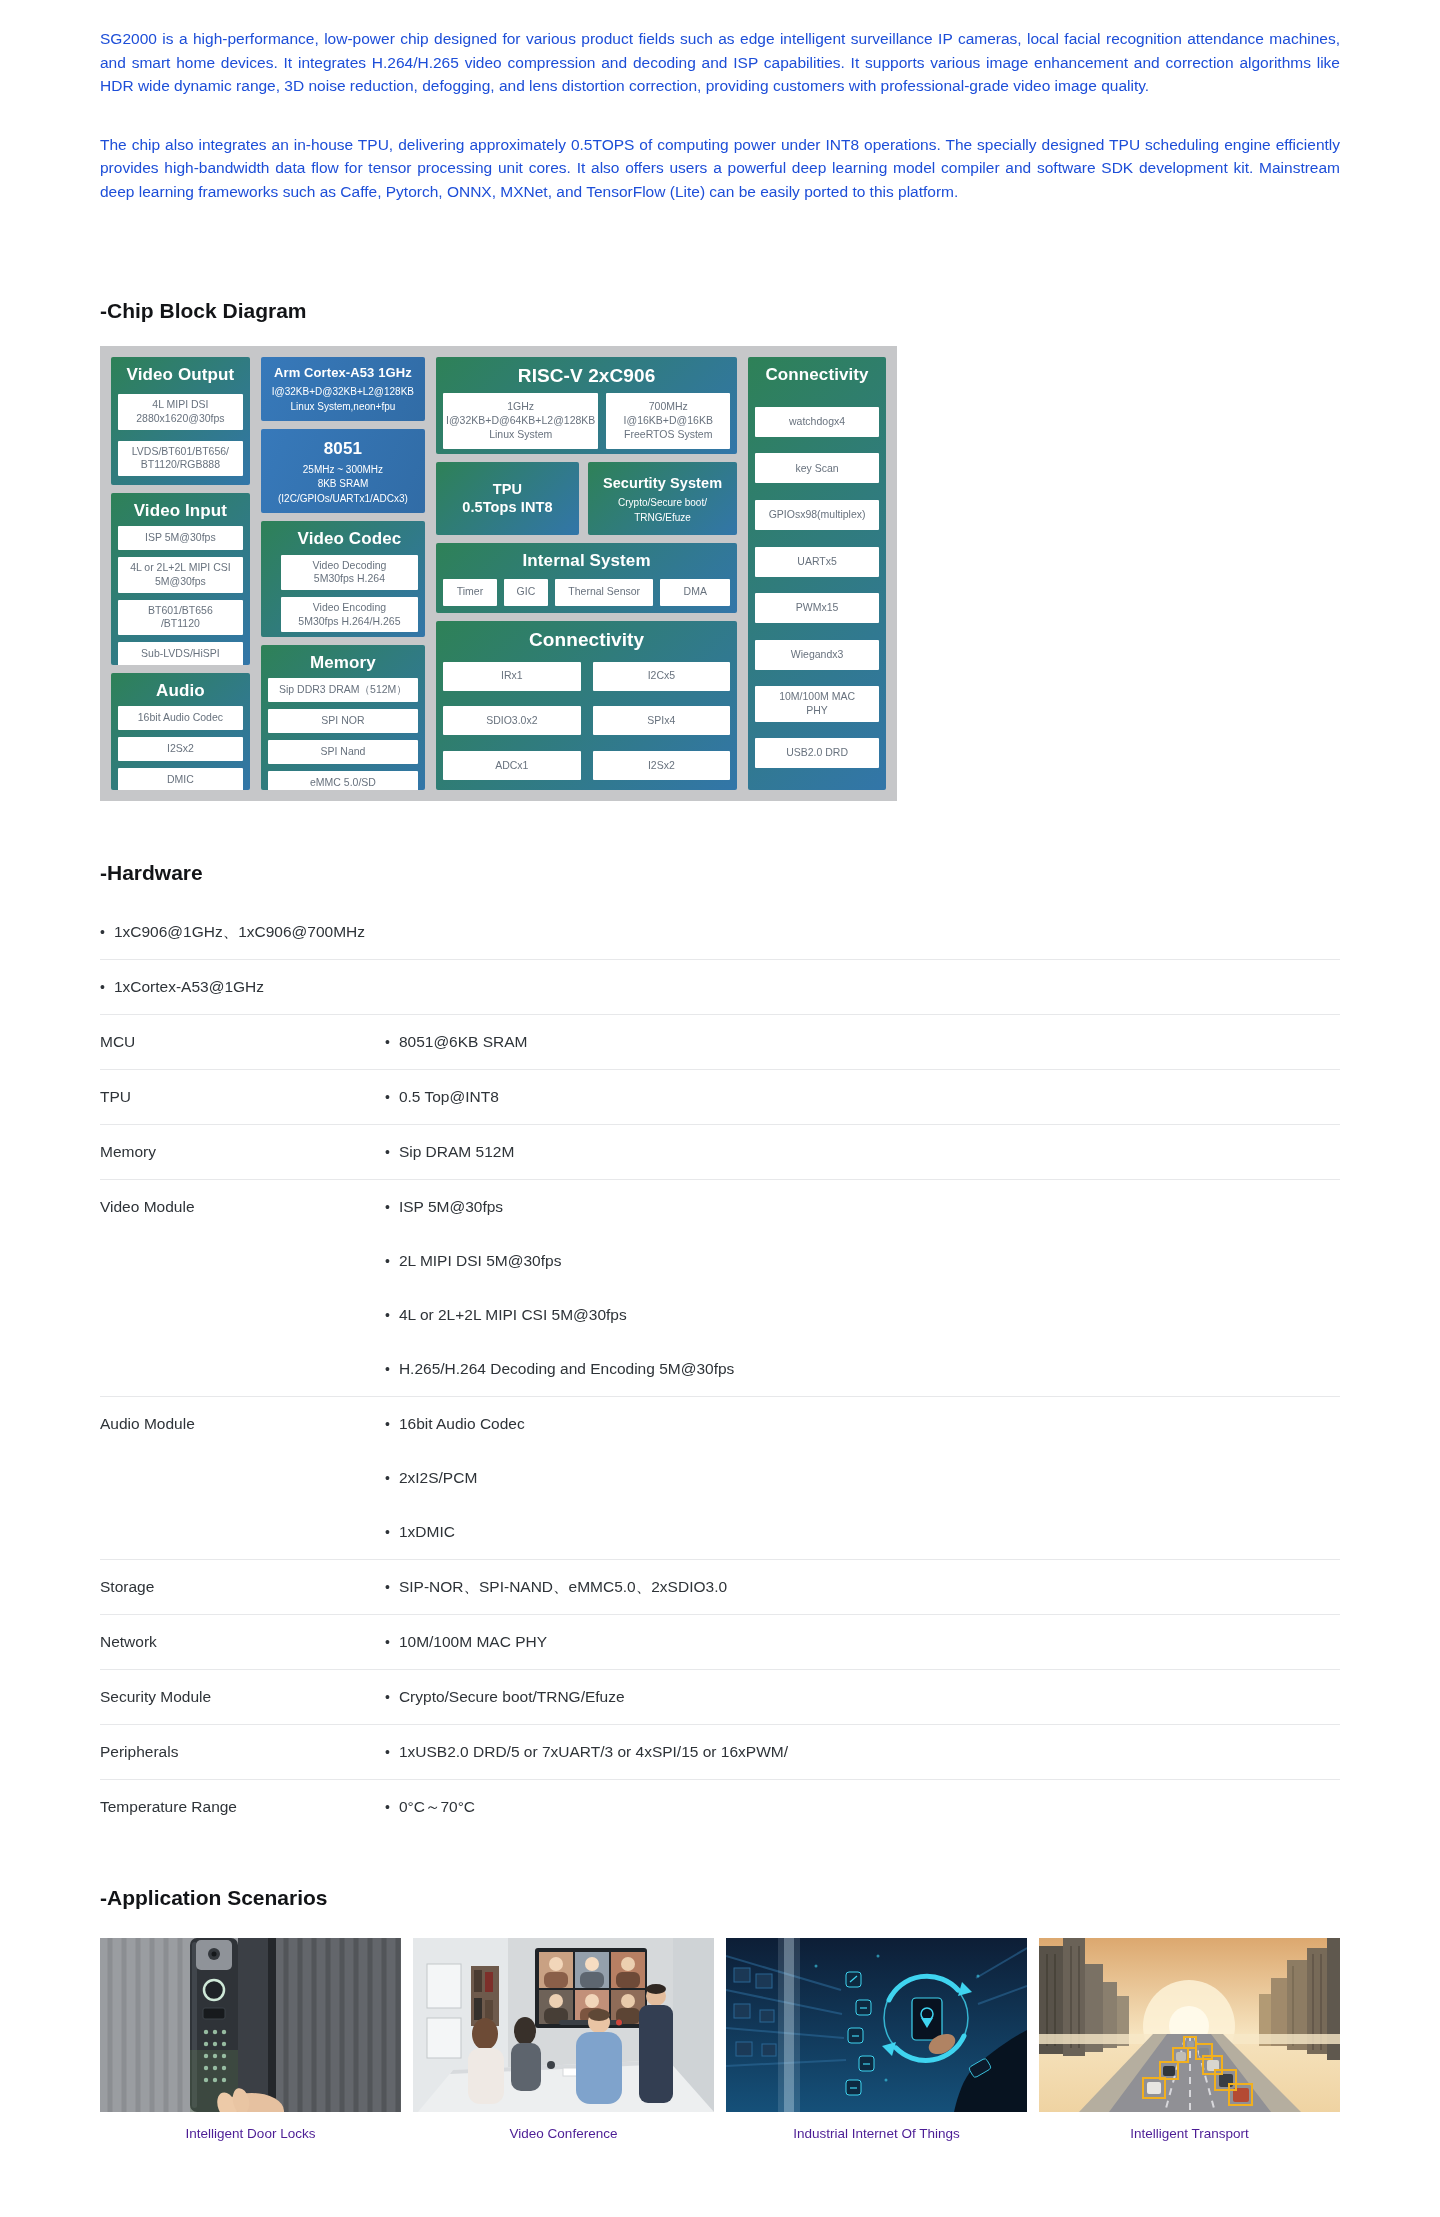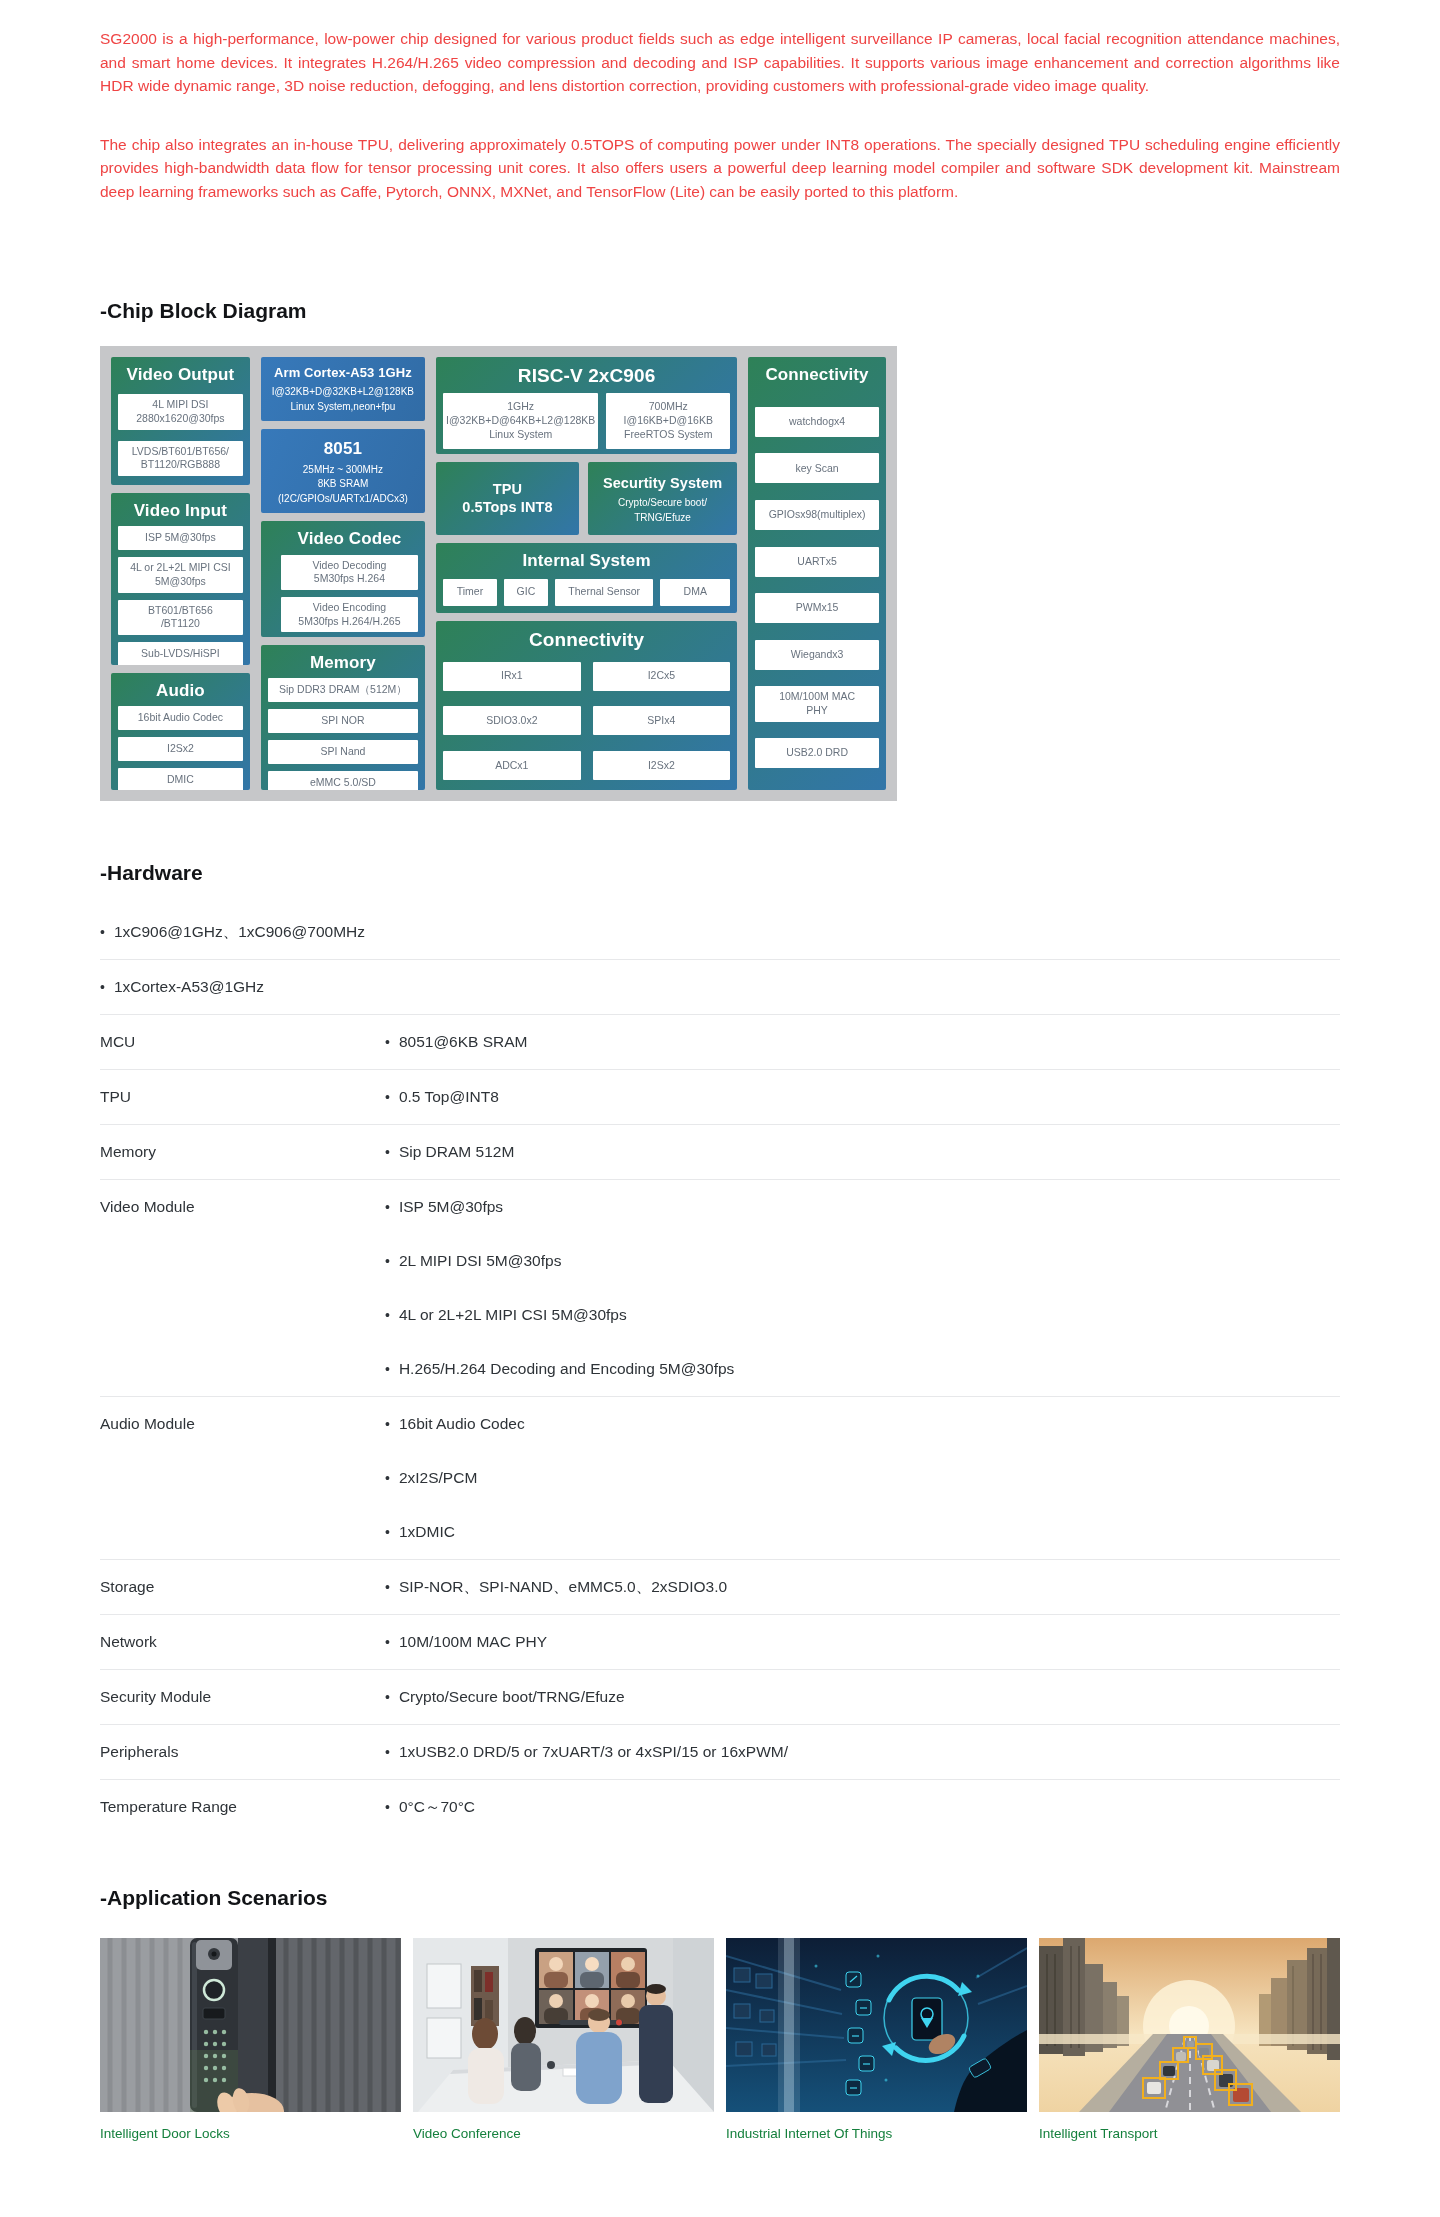--- a/index.html
+++ b/index.html
@@ -6,21 +6,21 @@
   html, body { margin: 0; padding: 0; background: #ffffff; }
   body {
     width: 1440px;
     font-family: "Liberation Sans", sans-serif;
     color: #3c4148;
   }
   .page { width: 1240px; margin: 0 auto; padding-top: 27px; }
 
   
   .intro {
-    font-size: 15.5px; line-height: 23.5px; color: #ef4444;
+    font-size: 15.5px; line-height: 23.5px; color: #1d4ed8;
     text-align: justify; margin: 0 0 35px 0; white-space: pre-line;
   }
 
   
   h2.section { font-size: 21px; font-weight: 700; color: #121417; margin: 0; }
   h2.mt-diagram { margin-top: 96px; margin-bottom: 23px; }
   h2.mt-hardware { margin-top: 60px; margin-bottom: 20px; }
   h2.mt-apps { margin-top: 52px; margin-bottom: 28px; }
 
   
@@ -94,21 +94,21 @@
   .spec-label { font-size: 15.5px; color: #2e3338; line-height: 22px; padding: 16px 0; }
   ul.spec-values { list-style: none; margin: 0; padding: 0; }
   li.spec-item { height: 54px; display: flex; align-items: center; font-size: 15.5px; color: #2e3338; }
   li.spec-item .bullet { margin-right: 9px; font-size: 14px; color: #2e3338; }
 
   
   .apps { display: flex; gap: 12px; }
   figure.app-card { margin: 0; width: 301px; }
   .app-image { width: 301px; height: 174px; overflow: hidden; background: #d8dadd; }
   .app-image svg { display: block; }
-  figcaption.app-caption { font-size: 13.5px; color: #15803d; margin-top: 14px; }
+  figcaption.app-caption { text-align: center; font-size: 13.5px; color: #4c1d95; margin-top: 14px; }
 </style>
 </head>
 <body>
 
 <div class="page">
 
   <p class="intro">SG2000 is a high-performance, low-power chip designed for various product fields such as edge intelligent surveillance IP cameras, local facial recognition attendance machines, and smart home devices. It integrates H.264/H.265 video compression and decoding and ISP capabilities. It supports various image enhancement and correction algorithms like HDR wide dynamic range, 3D noise reduction, defogging, and lens distortion correction, providing customers with professional-grade video image quality.</p>
   <p class="intro">The chip also integrates an in-house TPU, delivering approximately 0.5TOPS of computing power under INT8 operations. The specially designed TPU scheduling engine efficiently provides high-bandwidth data flow for tensor processing unit cores. It also offers users a powerful deep learning model compiler and software SDK development kit. Mainstream deep learning frameworks such as Caffe, Pytorch, ONNX, MXNet, and TensorFlow (Lite) can be easily ported to this platform.</p>
 
   <h2 class="section mt-diagram">-Chip Block Diagram</h2>

